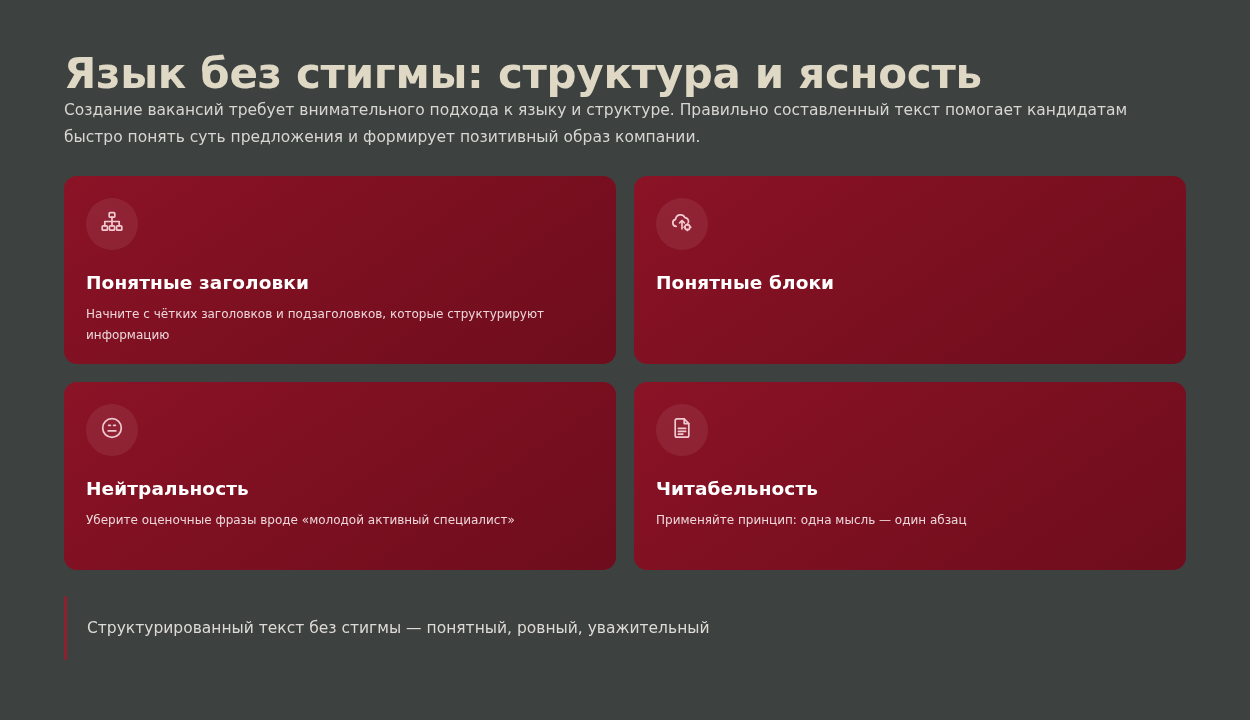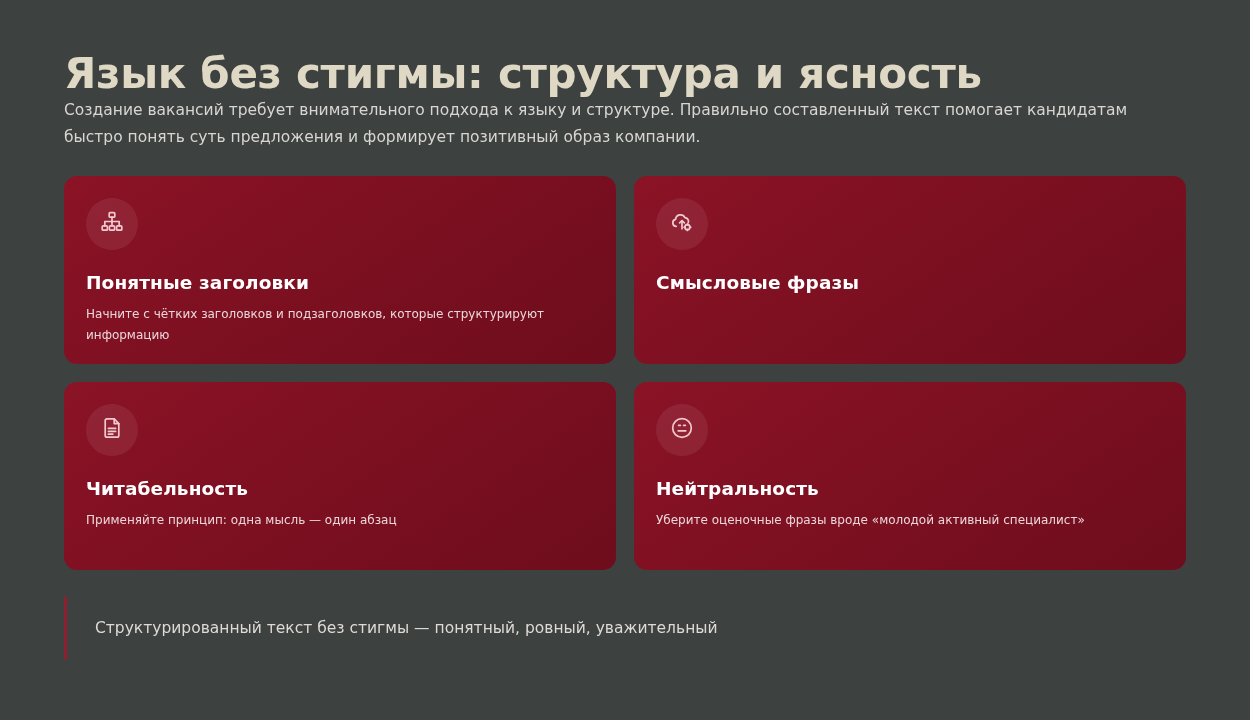--- a/index.html
+++ b/index.html
@@ -113,21 +113,21 @@
   .quote-bar {
     width: 3px;
     background: #8f2030;
     border-radius: 2px;
     flex: 0 0 auto;
   }
 
   .quote-text {
     display: flex;
     align-items: center;
-    padding-left: 28px;
+    padding-left: 20px;
     font-size: 15.5px;
     line-height: 1.6;
     color: #dedbd6;
     font-weight: 400;
   }
 </style>
 </head>
 <body>
 
 <div class="page">
@@ -164,54 +164,54 @@
             <path d="M12 18.8v-8.1"></path>
             <path d="M9.6 12.9 12 10.6l2.4 2.3"></path>
             <circle cx="17.4" cy="17.2" r="2.5"></circle>
             <path d="M17.4 13.9v1.1"></path>
             <path d="M17.4 19.4v1.1"></path>
             <path d="M20.7 17.2h-1.1"></path>
             <path d="M15.2 17.2h-1.1"></path>
           </svg>
         </span>
       </div>
-      <div class="card-title">Смысловые фразы</div>
+      <div class="card-title">Понятные блоки</div>
+    </div>
+
+    <div class="card">
+      <div class="icon-badge">
+        <span>
+          <svg viewBox="0 0 24 24" aria-hidden="true">
+            <circle cx="12" cy="12" r="9.3"></circle>
+            <path d="M8.2 14.8h7.6"></path>
+            <path d="M8.6 9.3h1.8"></path>
+            <path d="M13.6 9.3h1.8"></path>
+          </svg>
+        </span>
+      </div>
+      <div class="card-title">Нейтральность</div>
+      <div class="card-desc">Уберите оценочные фразы вроде «молодой активный специалист»</div>
     </div>
 
     <div class="card">
       <div class="icon-badge">
         <span>
           <svg viewBox="0 0 24 24" aria-hidden="true">
             <path d="M14.2 2.8H6.9a1.7 1.7 0 0 0-1.7 1.7v15a1.7 1.7 0 0 0 1.7 1.7h10.2a1.7 1.7 0 0 0 1.7-1.7V7.6z"></path>
             <path d="M14.2 2.8v4.8h4.6"></path>
             <path d="M8.4 12.4h7.2"></path>
             <path d="M8.4 15.4h7.2"></path>
             <path d="M8.4 18.2h4.4"></path>
           </svg>
         </span>
       </div>
       <div class="card-title">Читабельность</div>
       <div class="card-desc">Применяйте принцип: одна мысль — один абзац</div>
     </div>
 
-    <div class="card">
-      <div class="icon-badge">
-        <span>
-          <svg viewBox="0 0 24 24" aria-hidden="true">
-            <circle cx="12" cy="12" r="9.3"></circle>
-            <path d="M8.2 14.8h7.6"></path>
-            <path d="M8.6 9.3h1.8"></path>
-            <path d="M13.6 9.3h1.8"></path>
-          </svg>
-        </span>
-      </div>
-      <div class="card-title">Нейтральность</div>
-      <div class="card-desc">Уберите оценочные фразы вроде «молодой активный специалист»</div>
-    </div>
-
   </div>
 
   <div class="footer-quote">
     <div class="quote-bar"></div>
     <div class="quote-text">Структурированный текст без стигмы — понятный, ровный, уважительный</div>
   </div>
 
 </div>
 
 </body></html>

